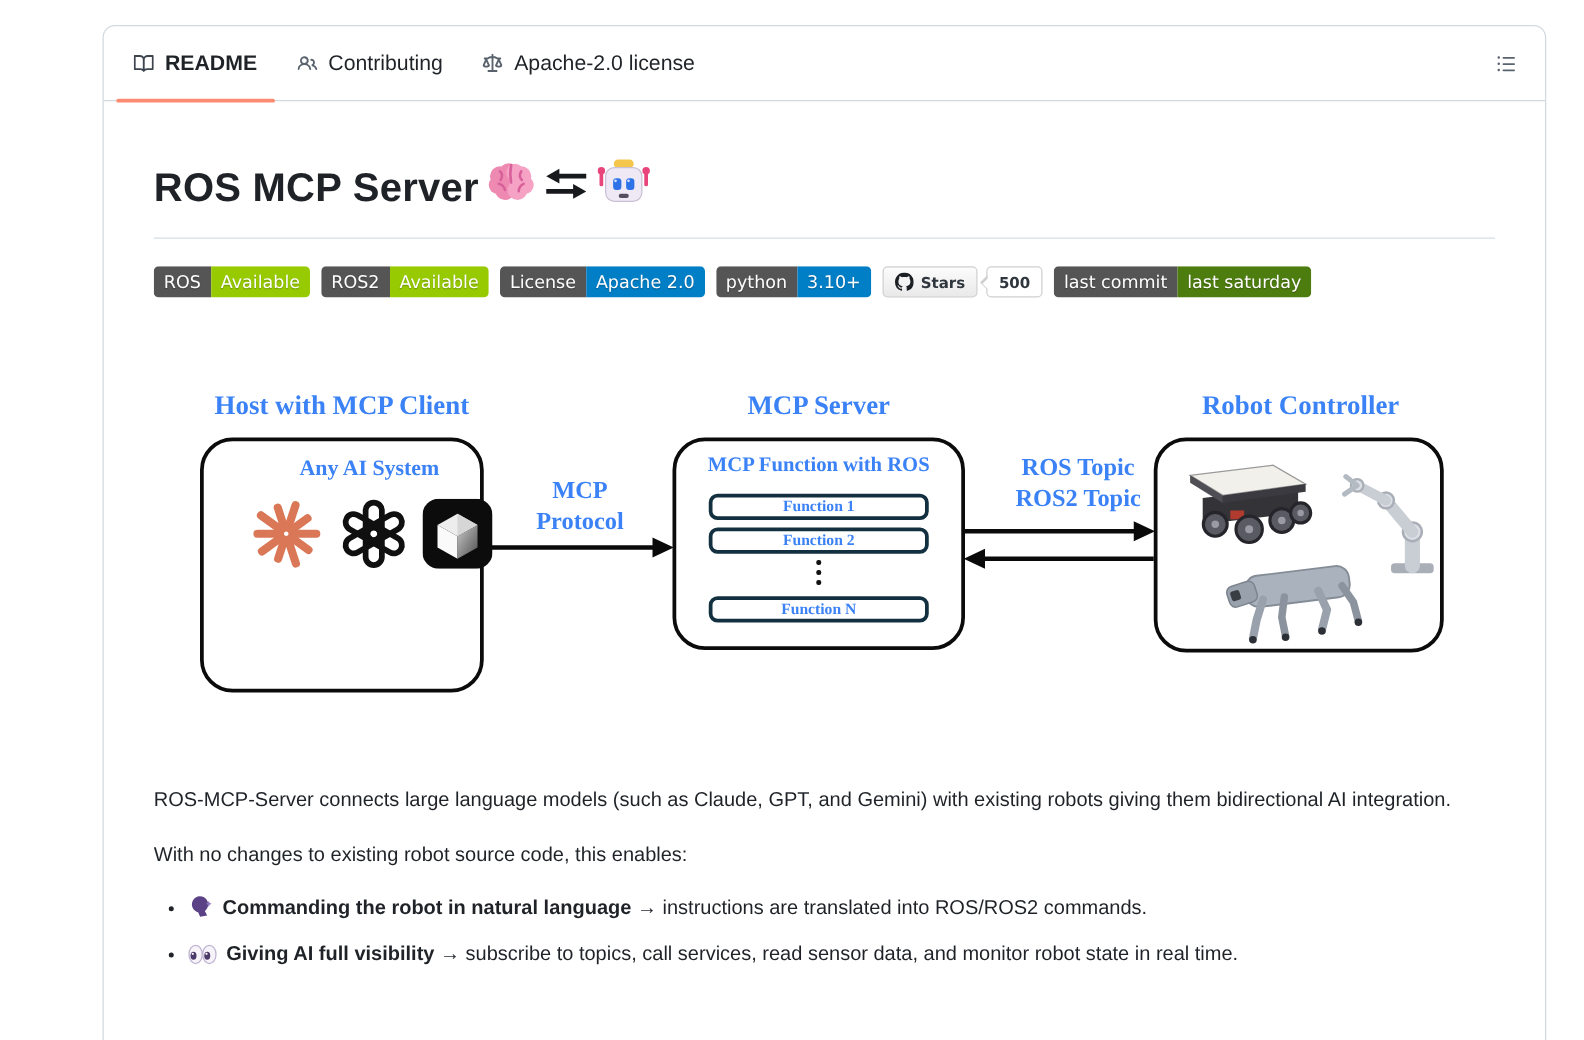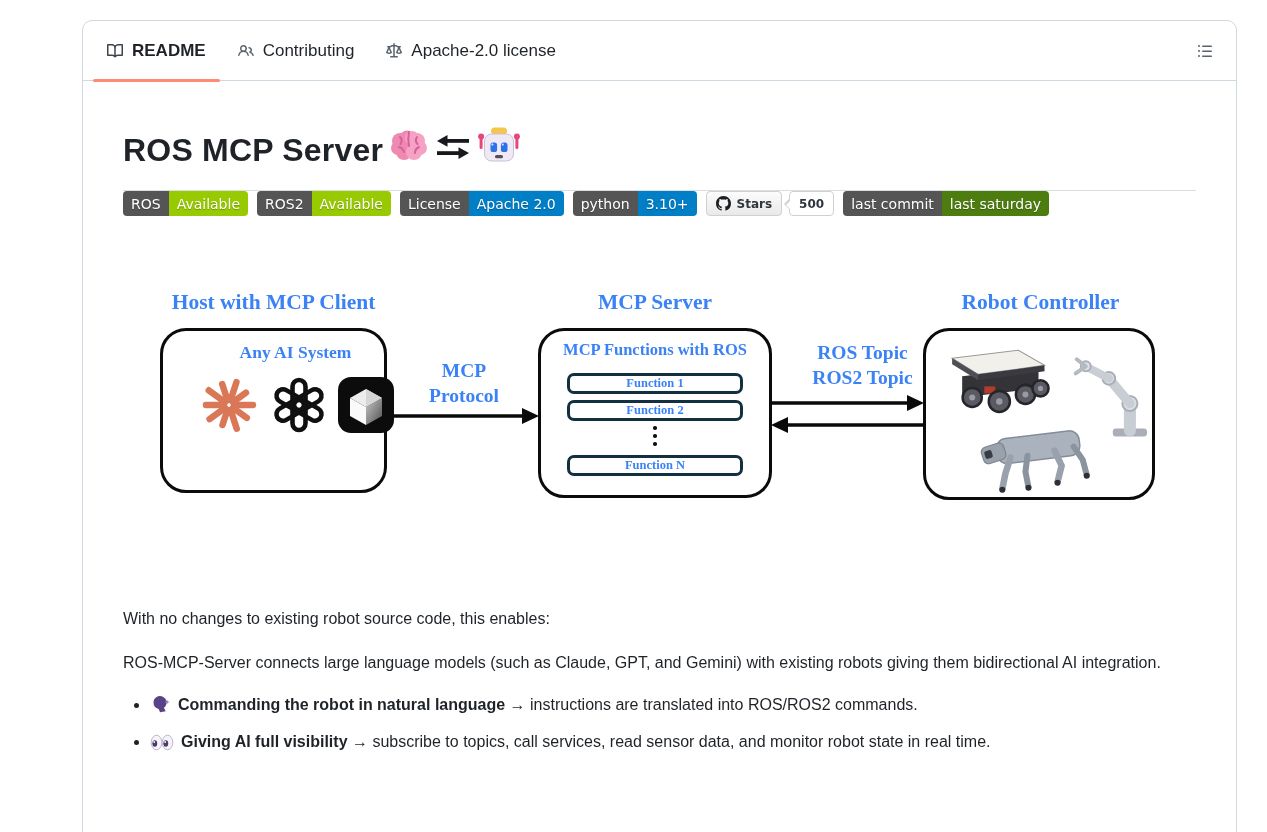--- a/index.html
+++ b/index.html
@@ -25,21 +25,21 @@
   .outline-btn svg { width:16px; height:16px; fill:#59636e; }
   
   .markdown { padding:44px 40px 40px; }
   h1.title {
     margin:0; font-size:32px; font-weight:700; line-height:1.25; letter-spacing:.2px;
     padding-bottom:16px; border-bottom:1px solid #d8dee4;
     display:flex; align-items:center; gap:7px; color:#1f2328;
   }
   h1 .emj { flex:none; display:inline-block; }
   
-  .badges { display:flex; align-items:center; gap:9px; }
+  .badges { display:flex; align-items:center; gap:9px; margin-top:22px; }
   .badge { display:inline-flex; height:25px; border-radius:4px; overflow:hidden; cursor:pointer; text-decoration:none;
     font-family:"DejaVu Sans", sans-serif; font-size:14px; color:#fff; text-shadow:0 1px 1px rgba(0,0,0,.28); white-space:nowrap; }
   .badge span { display:flex; align-items:center; padding:0 8px; }
   .bl { background:#555555; }
   .bg-green { background:#97ca00; }
   .bg-blue  { background:#007ec6; }
   .bg-lime  { background:#4d7c0f; }
   .social { display:inline-flex; align-items:center; cursor:pointer; text-decoration:none;
     font-family:"DejaVu Sans", sans-serif; font-size:12px; font-weight:700; color:#2f363d; }
   .sbtn { display:flex; align-items:center; gap:6px; padding:0 9px; height:25px;
@@ -193,21 +193,21 @@
           <path d="M267 140 H401"></path>
             <polygon points="416,140 399,132 399,148" stroke="none"></polygon>
           <path d="M649 127 H786"></path>
             <polygon points="801,127 784,119 784,135" stroke="none"></polygon>
           <path d="M800 149 H663"></path>
             <polygon points="648,149 665,141 665,157" stroke="none"></polygon>
         </g>
       </svg>
 
       <div class="dg-heading" style="left:37px;width:227px;">Host with MCP Client</div>
-      <div class="dbox" style="left:37px;width:227px;height:165px;padding-left:44px;">
+      <div class="dbox" style="left:37px;width:227px;height:204px;padding-left:44px;">
         <div class="box-title">Any AI System</div>
         <div class="logos">
           <span>
             <svg width="62" height="62" viewBox="0 0 62 62">
               <g stroke="#d97757" stroke-width="6.5" stroke-linecap="round">
                 <line x1="36" y1="31" x2="55" y2="31"></line>
                 <line x1="36" y1="31" x2="53" y2="31" transform="rotate(36 31 31)"></line>
                 <line x1="36" y1="31" x2="56" y2="31" transform="rotate(72 31 31)"></line>
                 <line x1="36" y1="31" x2="52" y2="31" transform="rotate(108 31 31)"></line>
                 <line x1="36" y1="31" x2="55" y2="31" transform="rotate(144 31 31)"></line>
@@ -249,21 +249,21 @@
         </div>
       </div>
 
       <div class="dg-label" style="left:267px;width:148px;top:82px;">
         <span>MCP</span>
         <span>Protocol</span>
       </div>
 
       <div class="dg-heading" style="left:415px;width:234px;">MCP Server</div>
       <div class="dbox" style="left:415px;width:234px;height:170px;">
-        <div class="box-title server-title">MCP Functions with ROS</div>
+        <div class="box-title server-title">MCP Function with ROS</div>
         <div class="fn" style="top:42px;">Function 1</div>
         <div class="fn" style="top:69px;">Function 2</div>
         <div class="dots">
             <i></i>
             <i></i>
             <i></i>
           </div>
         <div class="fn" style="top:124px;">Function N</div>
       </div>
 
@@ -317,22 +317,22 @@
               <circle cx="102" cy="156" r="3" fill="#2c3036"></circle>
             <path d="M128 119 L135 134 L131 150" stroke="#99a2ac" stroke-width="6.5" fill="none" stroke-linecap="round"></path>
               <circle cx="131" cy="151" r="3" fill="#2c3036"></circle>
             <path d="M147 115 L156 128 L160 143" stroke="#8b949e" stroke-width="6" fill="none" stroke-linecap="round"></path>
               <circle cx="160" cy="144" r="3" fill="#2c3036"></circle>
           </g>
         </svg>
       </div>
     </div>
 
+    <p>ROS-MCP-Server connects large language models (such as Claude, GPT, and Gemini) with existing robots giving them bidirectional AI integration.</p>
     <p>With no changes to existing robot source code, this enables:</p>
-    <p>ROS-MCP-Server connects large language models (such as Claude, GPT, and Gemini) with existing robots giving them bidirectional AI integration.</p>
 
     <ul>
       <li>
         <span class="emj">
           <svg width="21" height="20" viewBox="0 0 21 20">
             <path d="M3.5 8.5a6.5 6.5 0 1 1 10.4 5.2l1.8 3.6-5.6 1-1.5-3.4a6.5 6.5 0 0 1-5.1-6.4Z" fill="#5b4287"></path>
             <path d="M17 5.5l.7 1.8 1.8.7-1.8.7-.7 1.8-.7-1.8-1.8-.7 1.8-.7Z" fill="#8f77c2"></path>
           </svg>
         </span><strong>Commanding the robot in natural language</strong><span> → instructions are translated into ROS/ROS2 commands.</span>
       </li>

